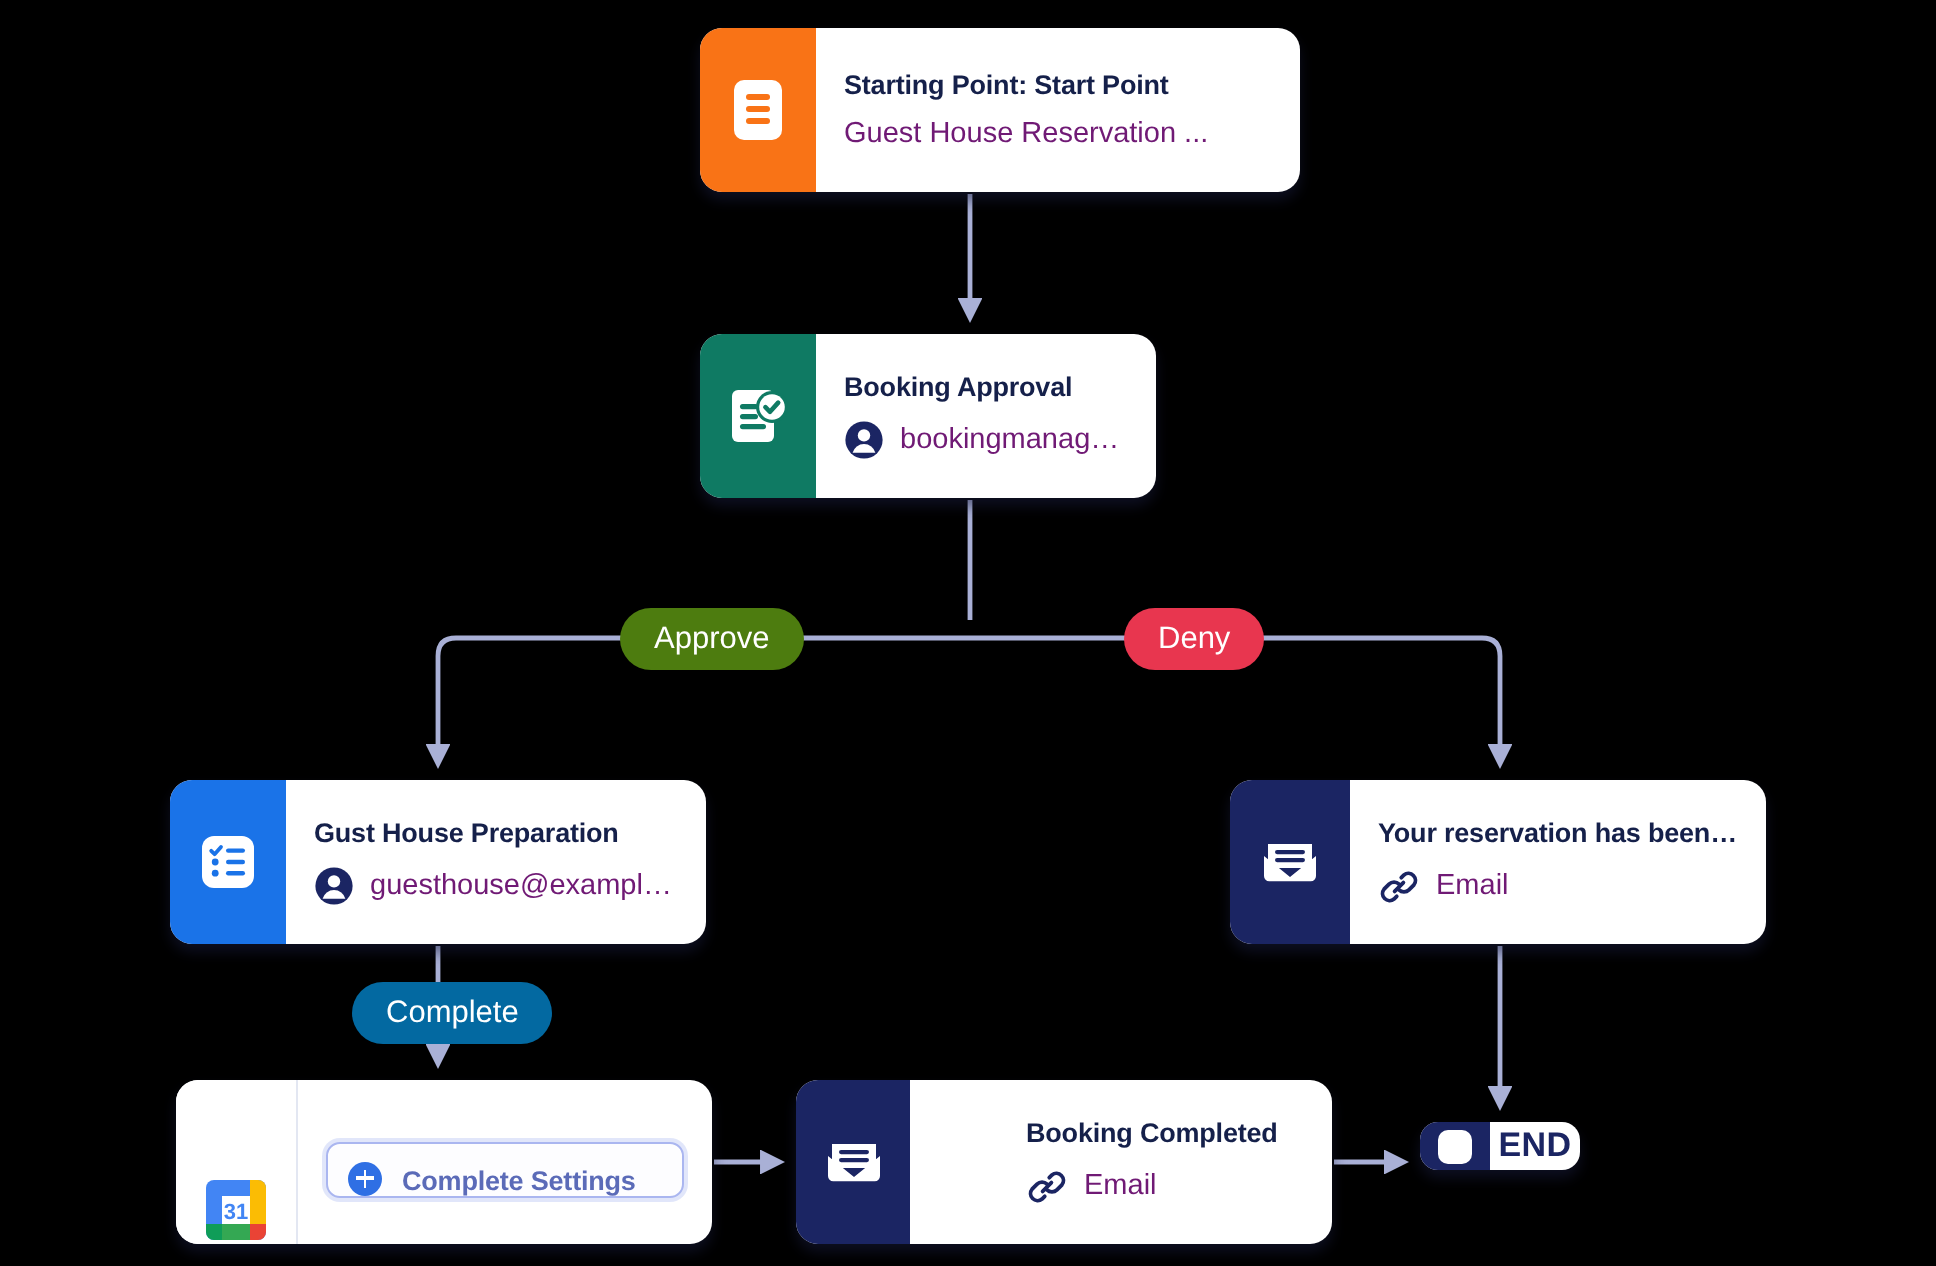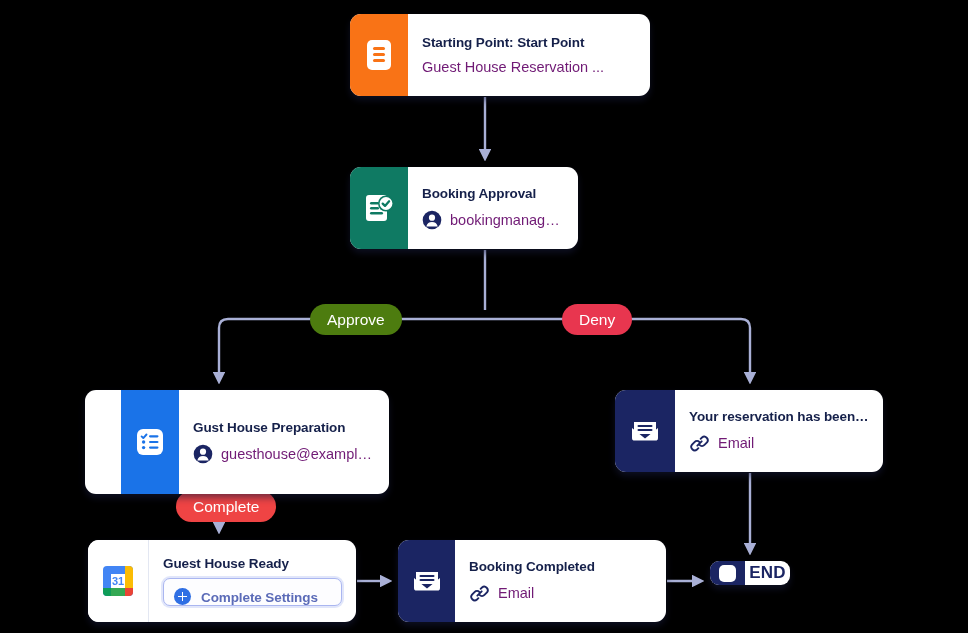--- a/index.html
+++ b/index.html
@@ -73,30 +73,30 @@
     white-space: nowrap;
   }
 
   
   #node-start       { left: 350px; top: 14px;  width: 300px; height: 82px; }
   #node-start .node-icon  { width: 58px; background: #f97316; }
 
   #node-approval    { left: 350px; top: 167px; width: 228px; height: 82px; }
   #node-approval .node-icon { width: 58px; background: #0f7a63; }
 
-  #node-prep        { left: 85px;  top: 390px; width: 268px; height: 104px; padding-left: 36px; }
+  #node-prep        { left: 85px;  top: 390px; width: 268px; height: 82px; }
   #node-prep .node-icon { width: 58px; background: #1a73e8; }
 
   #node-denied      { left: 615px; top: 390px; width: 268px; height: 82px; }
   #node-denied .node-icon { width: 60px; background: #1b2563; }
 
   #node-ready       { left: 88px;  top: 540px; width: 268px; height: 82px; }
-  #node-ready .node-icon { width: 60px; background: #ffffff; border-right: 1px solid #e3e7f2; }
-
-  #node-completed   { left: 398px; top: 540px; width: 268px; height: 82px; }
+  #node-ready .node-icon { width: 60px; background: #ffffff; border-right: 1px solid #e3e7f2; align-items: flex-end; }
+
+  #node-completed   { left: 398px; top: 540px; width: 268px; height: 82px; gap: 44px; }
   #node-completed .node-icon { width: 57px; background: #1b2563; }
 
   #node-end {
     left: 710px; top: 561px; width: 80px; height: 24px;
     border-radius: 9px;
   }
   #node-end .node-icon { width: 35px; background: #1b2563; }
   #node-end .end-label {
     flex: 1 1 auto;
     display: flex;
@@ -121,21 +121,21 @@
     justify-content: center;
     border-radius: 999px;
     color: #ffffff;
     font-size: 15.5px;
     height: 31px;
     padding: 0 17px;
     white-space: nowrap;
   }
   #pill-approve  { left: 310px; top: 304px; background: #4d7c0f; }
   #pill-deny     { left: 562px; top: 304px; background: #e8364f; }
-  #pill-complete { left: 176px; top: 491px; background: #ef4444; }
+  #pill-complete { left: 176px; top: 491px; background: #0369a1; }
 
   
   .settings-btn {
     margin-top: 7px;
     display: flex;
     align-items: flex-end;
     gap: 10px;
     height: 26px;
     padding: 0 10px;
     border: 1.5px solid #aab6f0;
@@ -316,21 +316,20 @@
           <rect x="24" y="10" width="8" height="14" fill="#fbbc04"></rect>
           <path d="M24 24 h8 v4 a4 4 0 0 1 -4 4 h-4 z" fill="#ea4335"></path>
           <rect x="10" y="24" width="14" height="8" fill="#34a853"></rect>
           <path d="M2 24 h8 v8 h-4 a4 4 0 0 1 -4 -4 z" fill="#0f9d58"></path>
           <rect x="10" y="10" width="14" height="14" fill="#ffffff"></rect>
           <text x="17" y="21.4" text-anchor="middle" font-family="Liberation Sans, sans-serif" font-size="11" font-weight="bold" fill="#4285f4">31</text>
         </svg>
       </span>
     </div>
     <div class="node-body">
-      <div class="node-title">Guest House Ready</div>
       <div class="settings-btn">
         <span class="plus-circle"></span>
         <span>Complete Settings</span>
       </div>
     </div>
   </div>
 
   <div class="node" id="node-completed">
     <div class="node-icon">
       <svg width="34" height="32" viewBox="0 0 34 32" aria-hidden="true">

